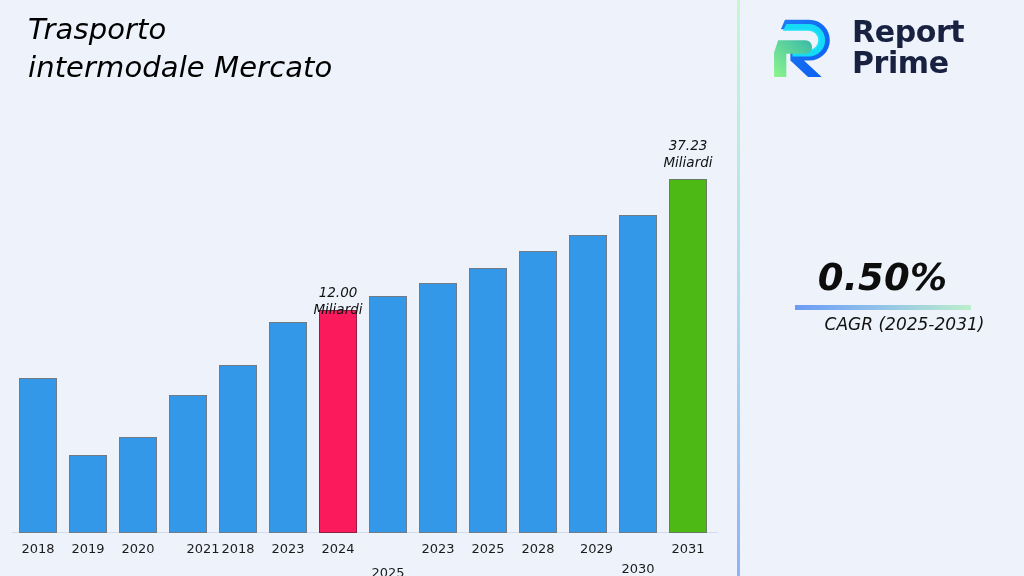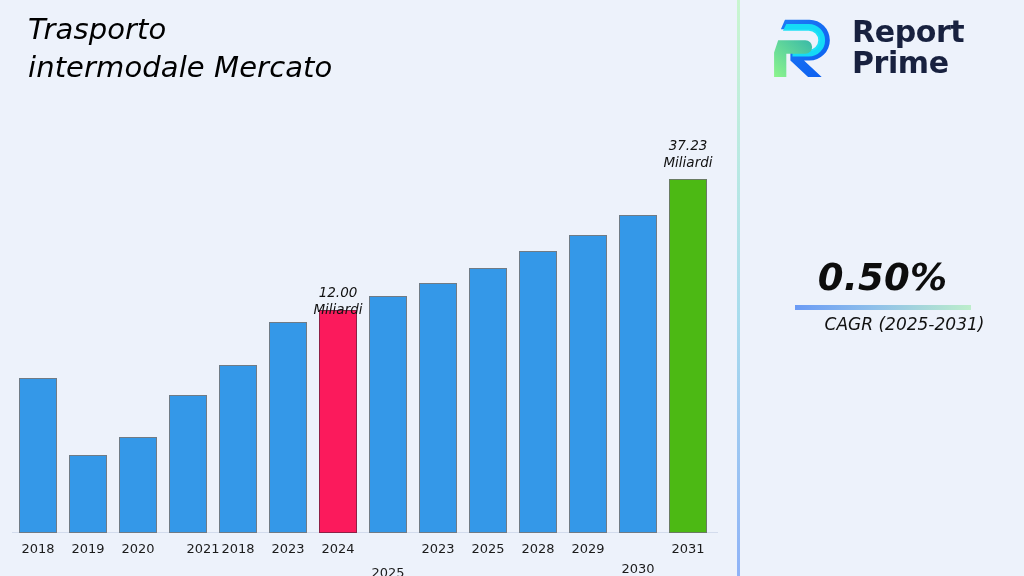--- a/index.html
+++ b/index.html
@@ -125,21 +125,21 @@
         <div class="tick" style="left: 313px;">2024</div>
         <div class="bar blue" style="left: 369px; height: 237px;"></div>
         <div class="tick" style="left: 363px; margin-top: 24px;">2025</div>
         <div class="bar blue" style="left: 419px; height: 250px;"></div>
         <div class="tick" style="left: 413px;">2023</div>
         <div class="bar blue" style="left: 469px; height: 265px;"></div>
         <div class="tick" style="left: 463px;">2025</div>
         <div class="bar blue" style="left: 519px; height: 282px;"></div>
         <div class="tick" style="left: 513px;">2028</div>
         <div class="bar blue" style="left: 569px; height: 298px;"></div>
-        <div class="tick" style="left: 563px;">2029</div>
+        <div class="tick" style="left: 563px; text-align: right;">2029</div>
         <div class="bar blue" style="left: 619px; height: 318px;"></div>
         <div class="tick" style="left: 613px; margin-top: 20px;">2030</div>
         <div class="bar green" style="left: 669px; height: 354px;"></div>
         <div class="bar-label" style="left: 642px; top: 137px;">37.23
 Miliardi</div>
         <div class="tick" style="left: 663px;">2031</div>
       </div>
   </div>
 
   <div class="divider"></div>

